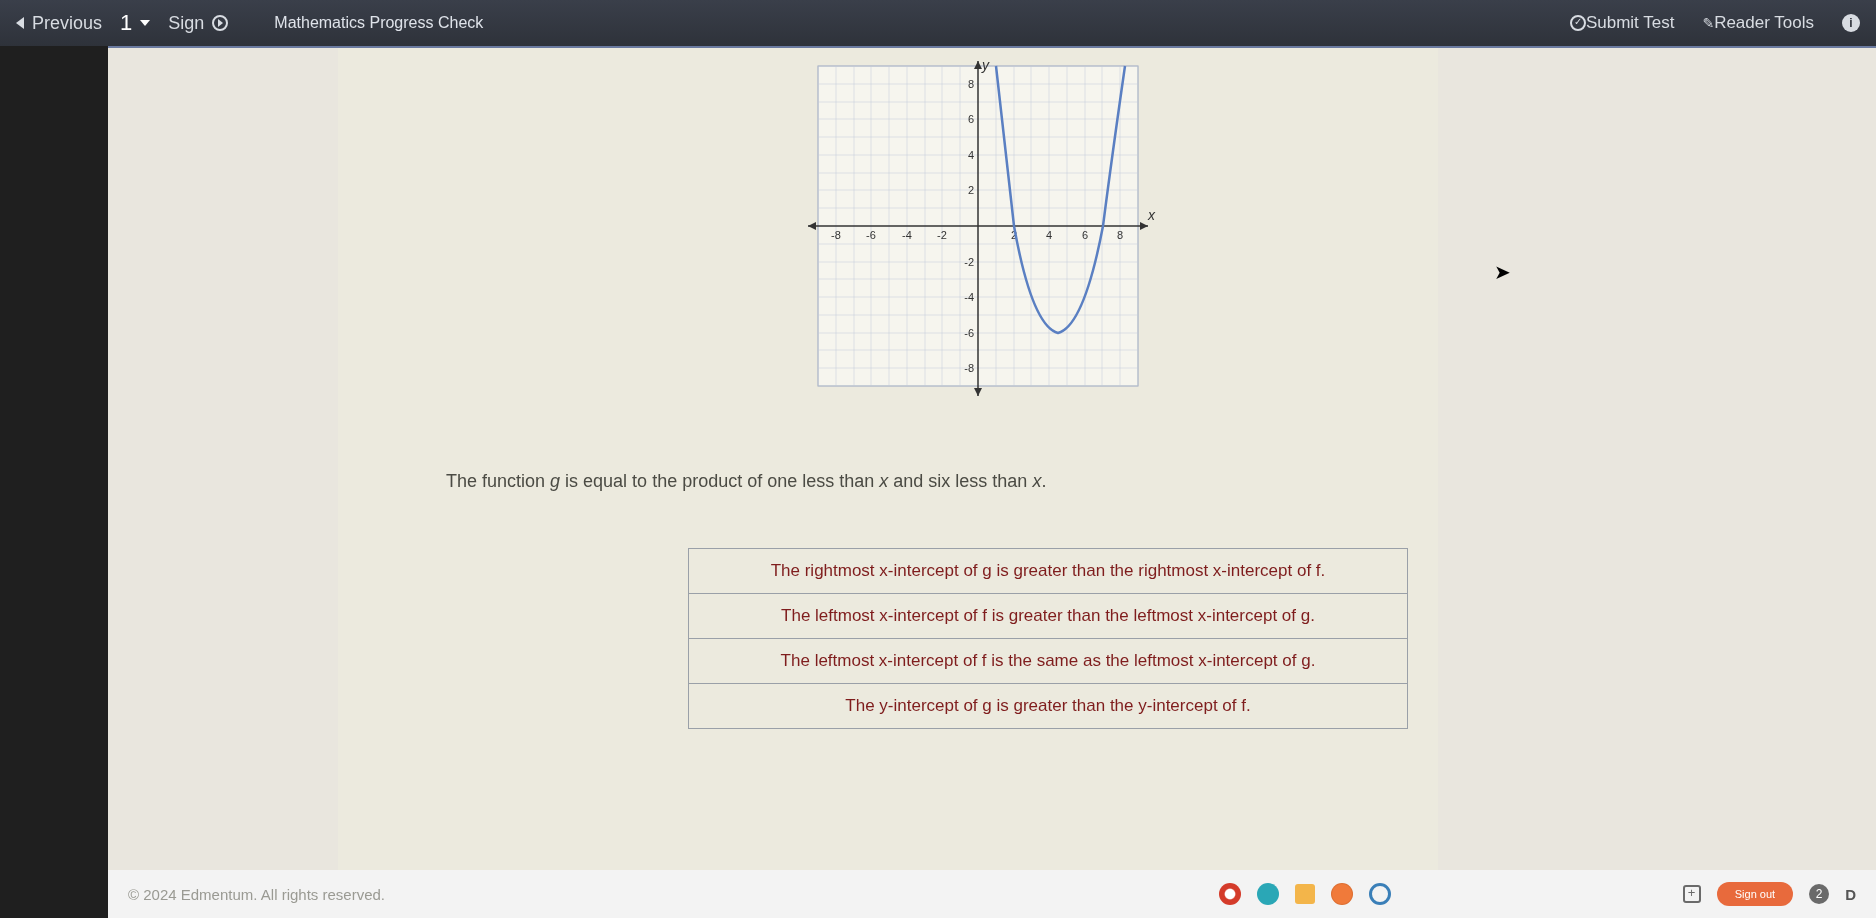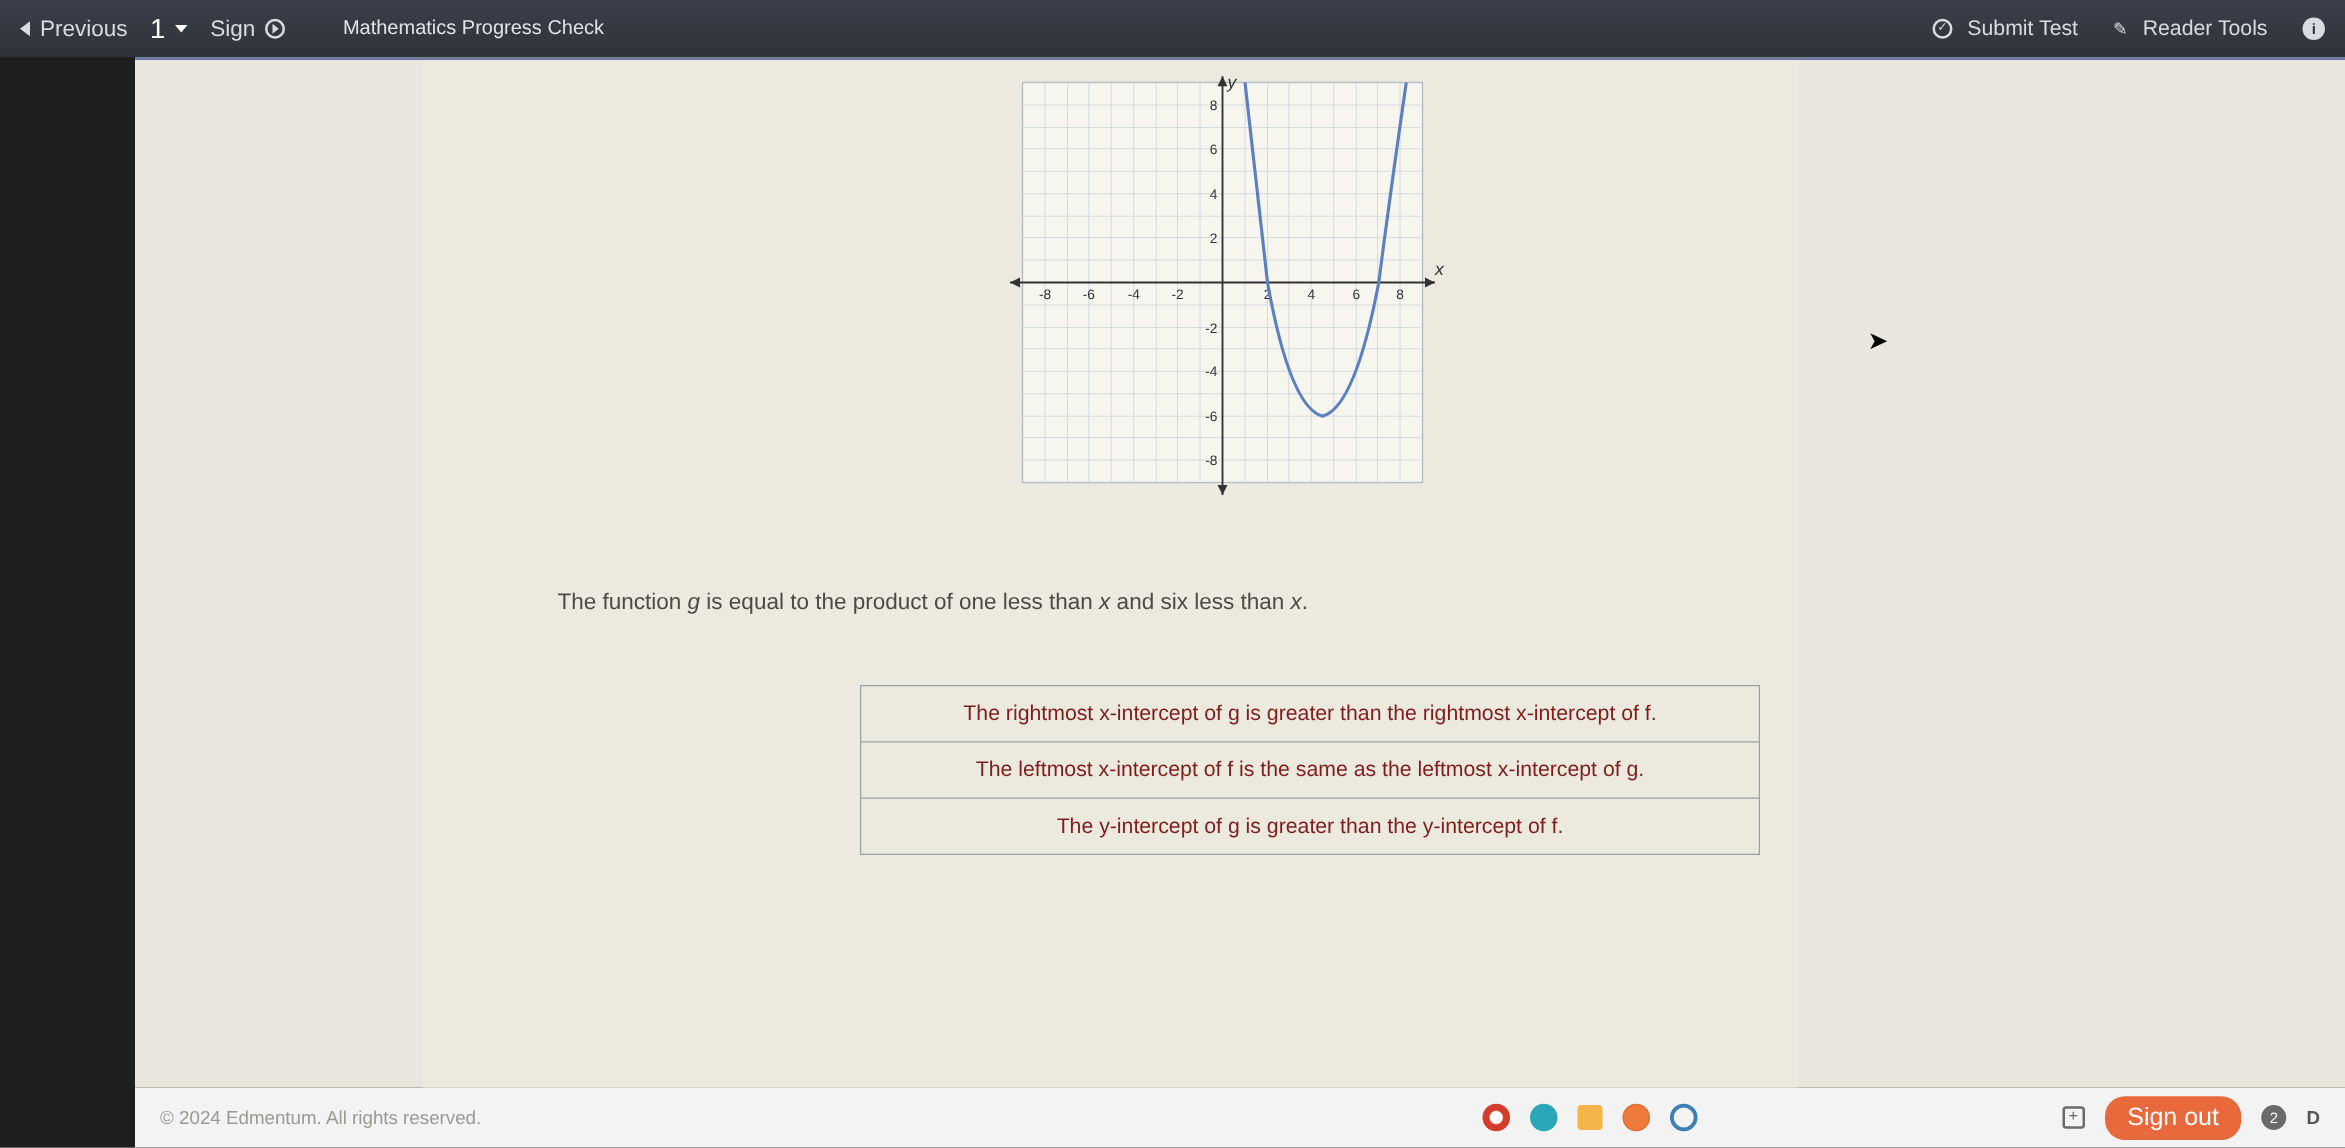--- a/index.html
+++ b/index.html
@@ -14,21 +14,21 @@
     color: #d8dce2;
     font-size: 18px;
     padding: 16px 16px;
     gap: 18px;
     position: relative;
   }
   .topbar .nav-btn { display: flex; align-items: center; gap: 8px; cursor: pointer; color: #d8dce2; }
   .topbar .qnum { font-size: 22px; color: #fff; display: flex; align-items: center; gap: 4px; }
   .topbar .title { margin-left: 28px; font-size: 16px; color: #dfe3ea; }
   .topbar .right { margin-left: auto; display: flex; align-items: center; gap: 28px; font-size: 17px; }
-  .topbar .right .item { display: flex; align-items: center; gap: 12px; cursor: pointer; }
+  .topbar .right .item { display: flex; align-items: center; gap: 0; cursor: pointer; }
   .topbar .arrow-icon { display:inline-block; width:0; height:0; }
   .arrow-left { border-top:6px solid transparent; border-bottom:6px solid transparent; border-right:8px solid #d8dce2;}
   .arrow-right-c { width:16px; height:16px; border:2px solid #d8dce2; border-radius:50%; display:flex; align-items:center; justify-content:center;}
   .arrow-right-c::after{content:"";display:block;width:0;height:0;border-top:4px solid transparent;border-bottom:4px solid transparent;border-left:5px solid #d8dce2;}
   .check-c { width:16px; height:16px; border:2px solid #d8dce2; border-radius:50%; position:relative;}
   .check-c::after{content:"✓"; font-size:10px; position:absolute; left:2px; top:-1px;}
   .tool-icon::before{content:"✎"; font-size:14px;}
   .info-c{width:18px;height:18px;background:#d8dce2;color:#2e323a;border-radius:50%;display:flex;align-items:center;justify-content:center;font-size:12px;font-weight:bold;}
   .chev-down{width:0;height:0;border-left:5px solid transparent;border-right:5px solid transparent;border-top:6px solid #fff;margin-left:4px;}
 
@@ -75,21 +75,21 @@
     gap:16px;
   }
   .bottombar .spacer { flex:1; }
   .circ-icon { width:22px; height:22px; border-radius:50%; }
   .c-red{background:radial-gradient(circle,#fff 30%,#d43b2a 38%);}
   .c-teal{background:#2aa7b6;}
   .c-y{background:#f3b54a; border-radius:3px; width:20px;height:20px;}
   .c-o{background:radial-gradient(circle,#f07a3a 60%,#d96a2c 70%);}
   .c-ring{border:3px solid #3a7fb8;}
   .signout-btn {
-    background:#e86a3c; color:#fff; padding:6px 18px; border-radius:16px; font-size:20px;
+    background:#e86a3c; color:#fff; padding:6px 18px; border-radius:16px; font-size:11px;
     display:flex; align-items:center; gap:4px; cursor:pointer;
   }
   .badge {width:20px;height:20px;border-radius:50%;background:#6a6a6a;color:#fff;font-size:12px;display:flex;align-items:center;justify-content:center;}
   .sq{width:18px;height:18px;border:2px solid #6a6a6a;border-radius:3px;position:relative;}
   .sq::after{content:"+";position:absolute;left:3px;top:-2px;font-size:13px;color:#6a6a6a;}
 
   .cursor { position:absolute; left:1494px; top:260px; font-size:20px; color:#000; pointer-events:none;}
 </style>
 </head>
 <body>
@@ -204,20 +204,21 @@
     </div>
 
     <div class="qtext">
       <div>
         <span>The function </span><i>g</i><span> is equal to the product of one less than </span><i>x</i><span> and six less than </span><i>x</i><span>.</span>
       </div>
     </div>
 
     <div class="options">
       <div class="option">The rightmost x-intercept of g is greater than the rightmost x-intercept of f.</div>
+      <div class="option">The leftmost x-intercept of f is greater than the leftmost x-intercept of g.</div>
       <div class="option">The leftmost x-intercept of f is the same as the leftmost x-intercept of g.</div>
       <div class="option">The y-intercept of g is greater than the y-intercept of f.</div>
     </div>
 
   </div>
 </div>
 
 <div class="bottombar">
   <span>© 2024 Edmentum. All rights reserved.</span>
   <div class="spacer"></div>

